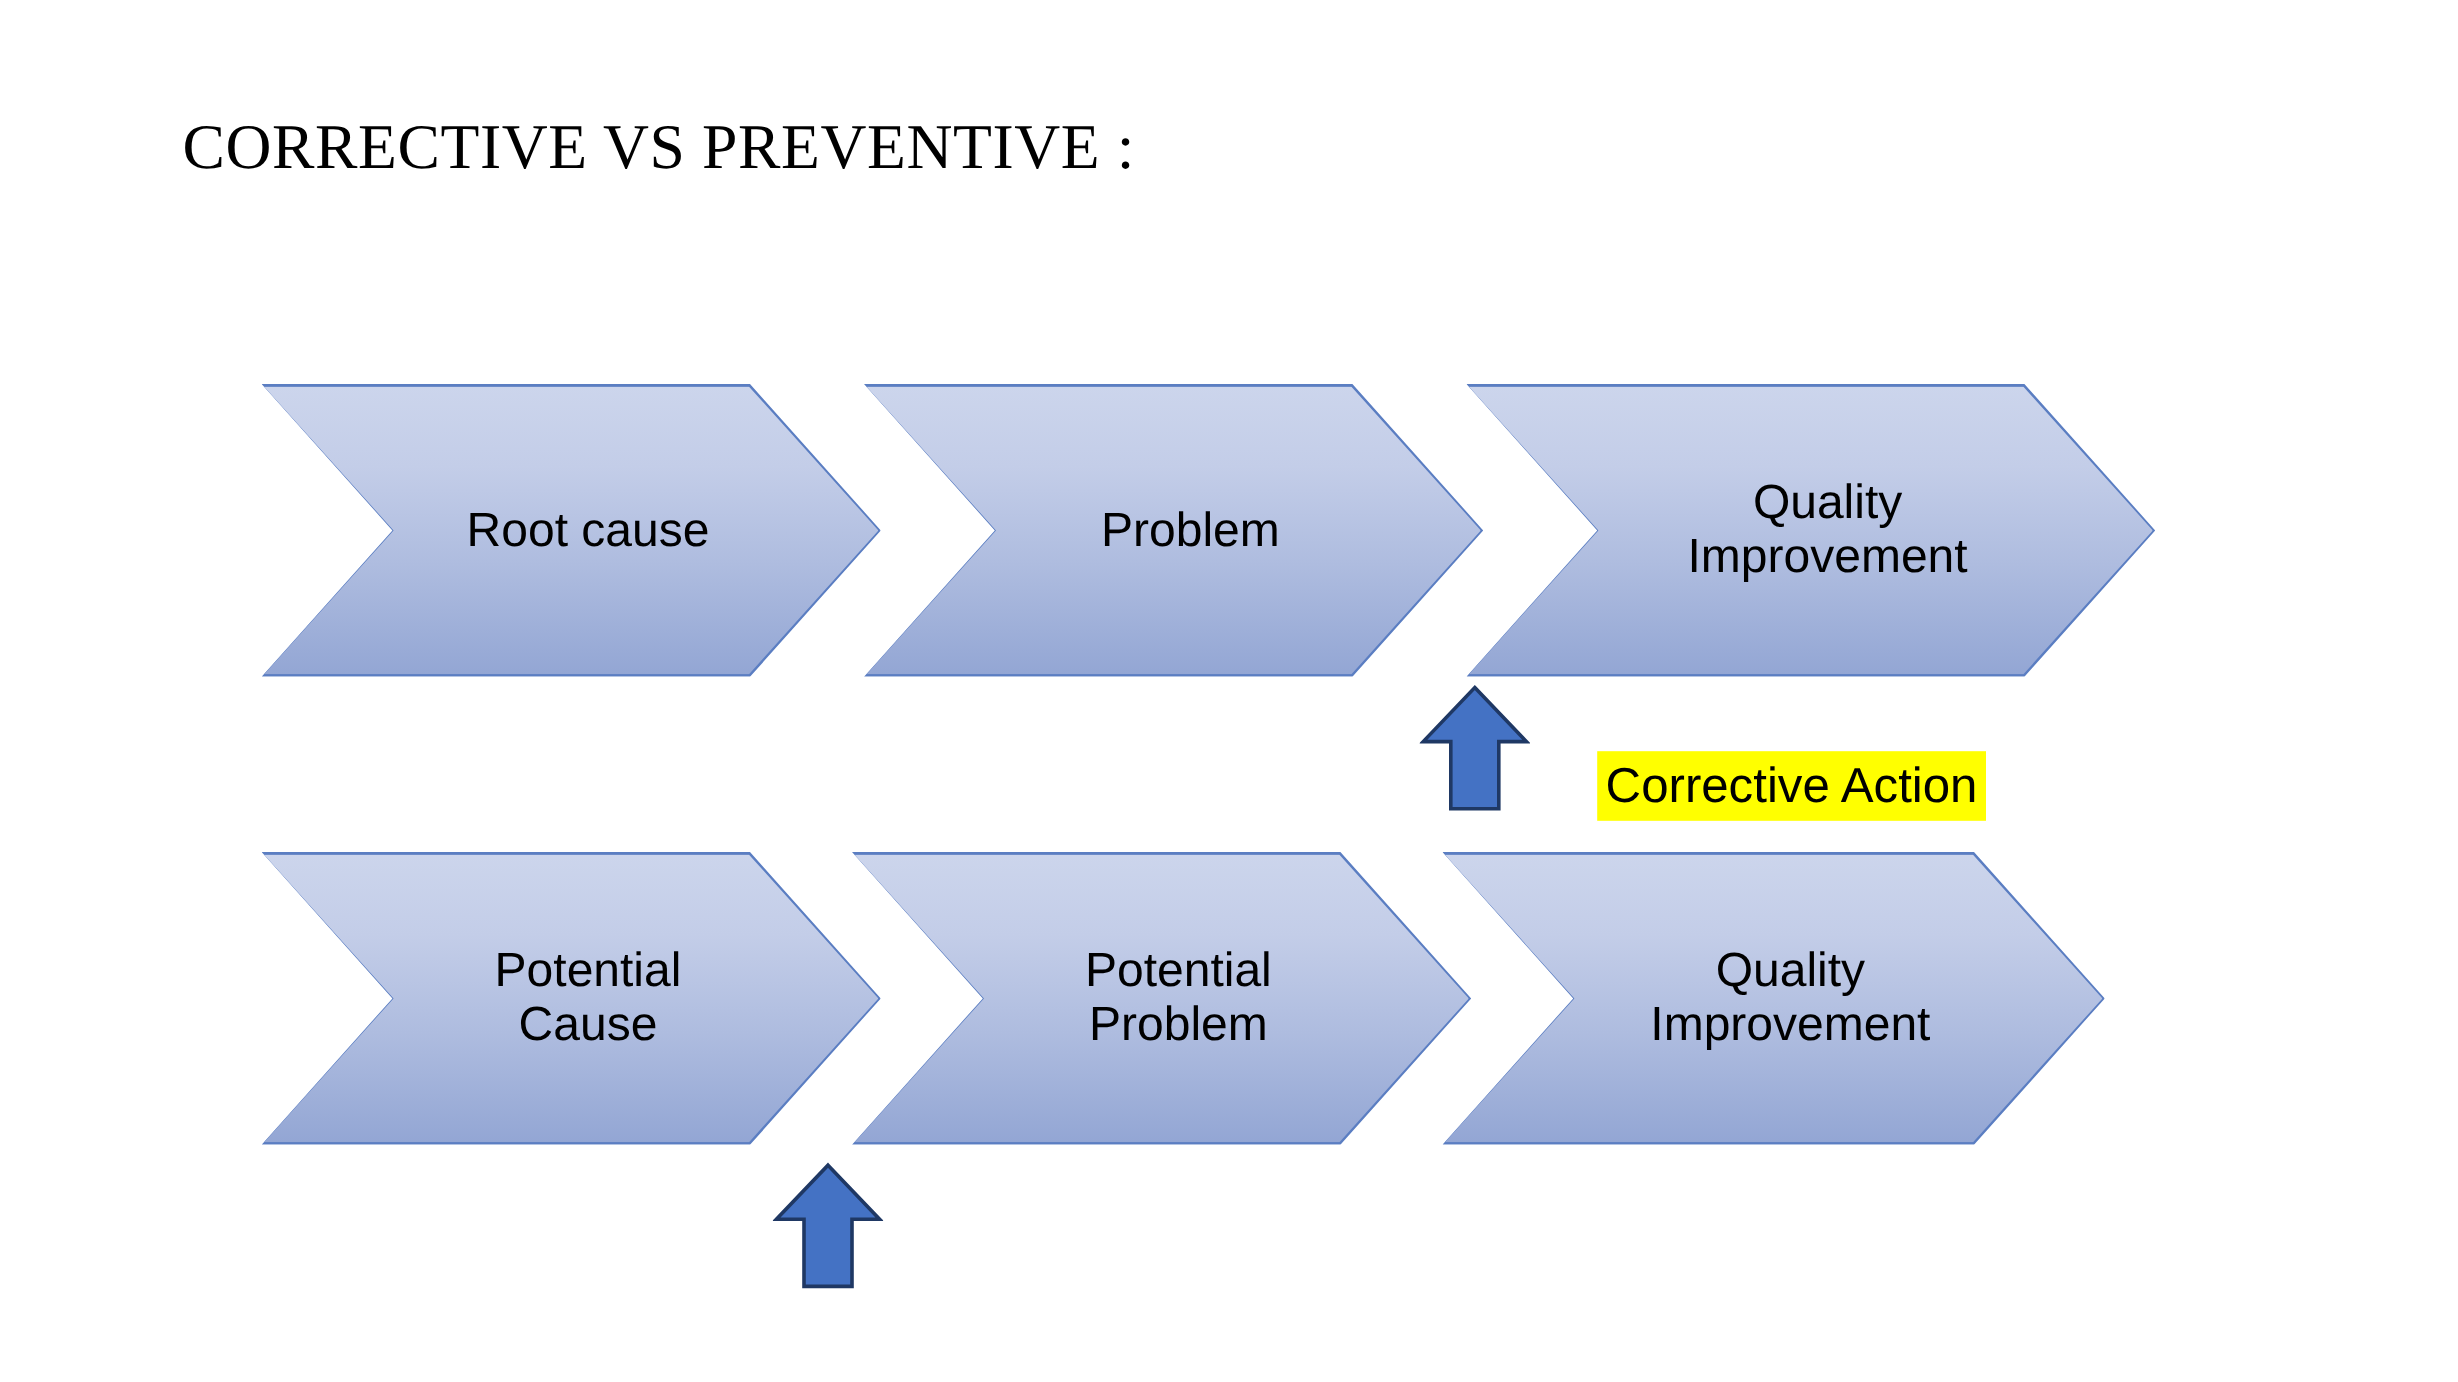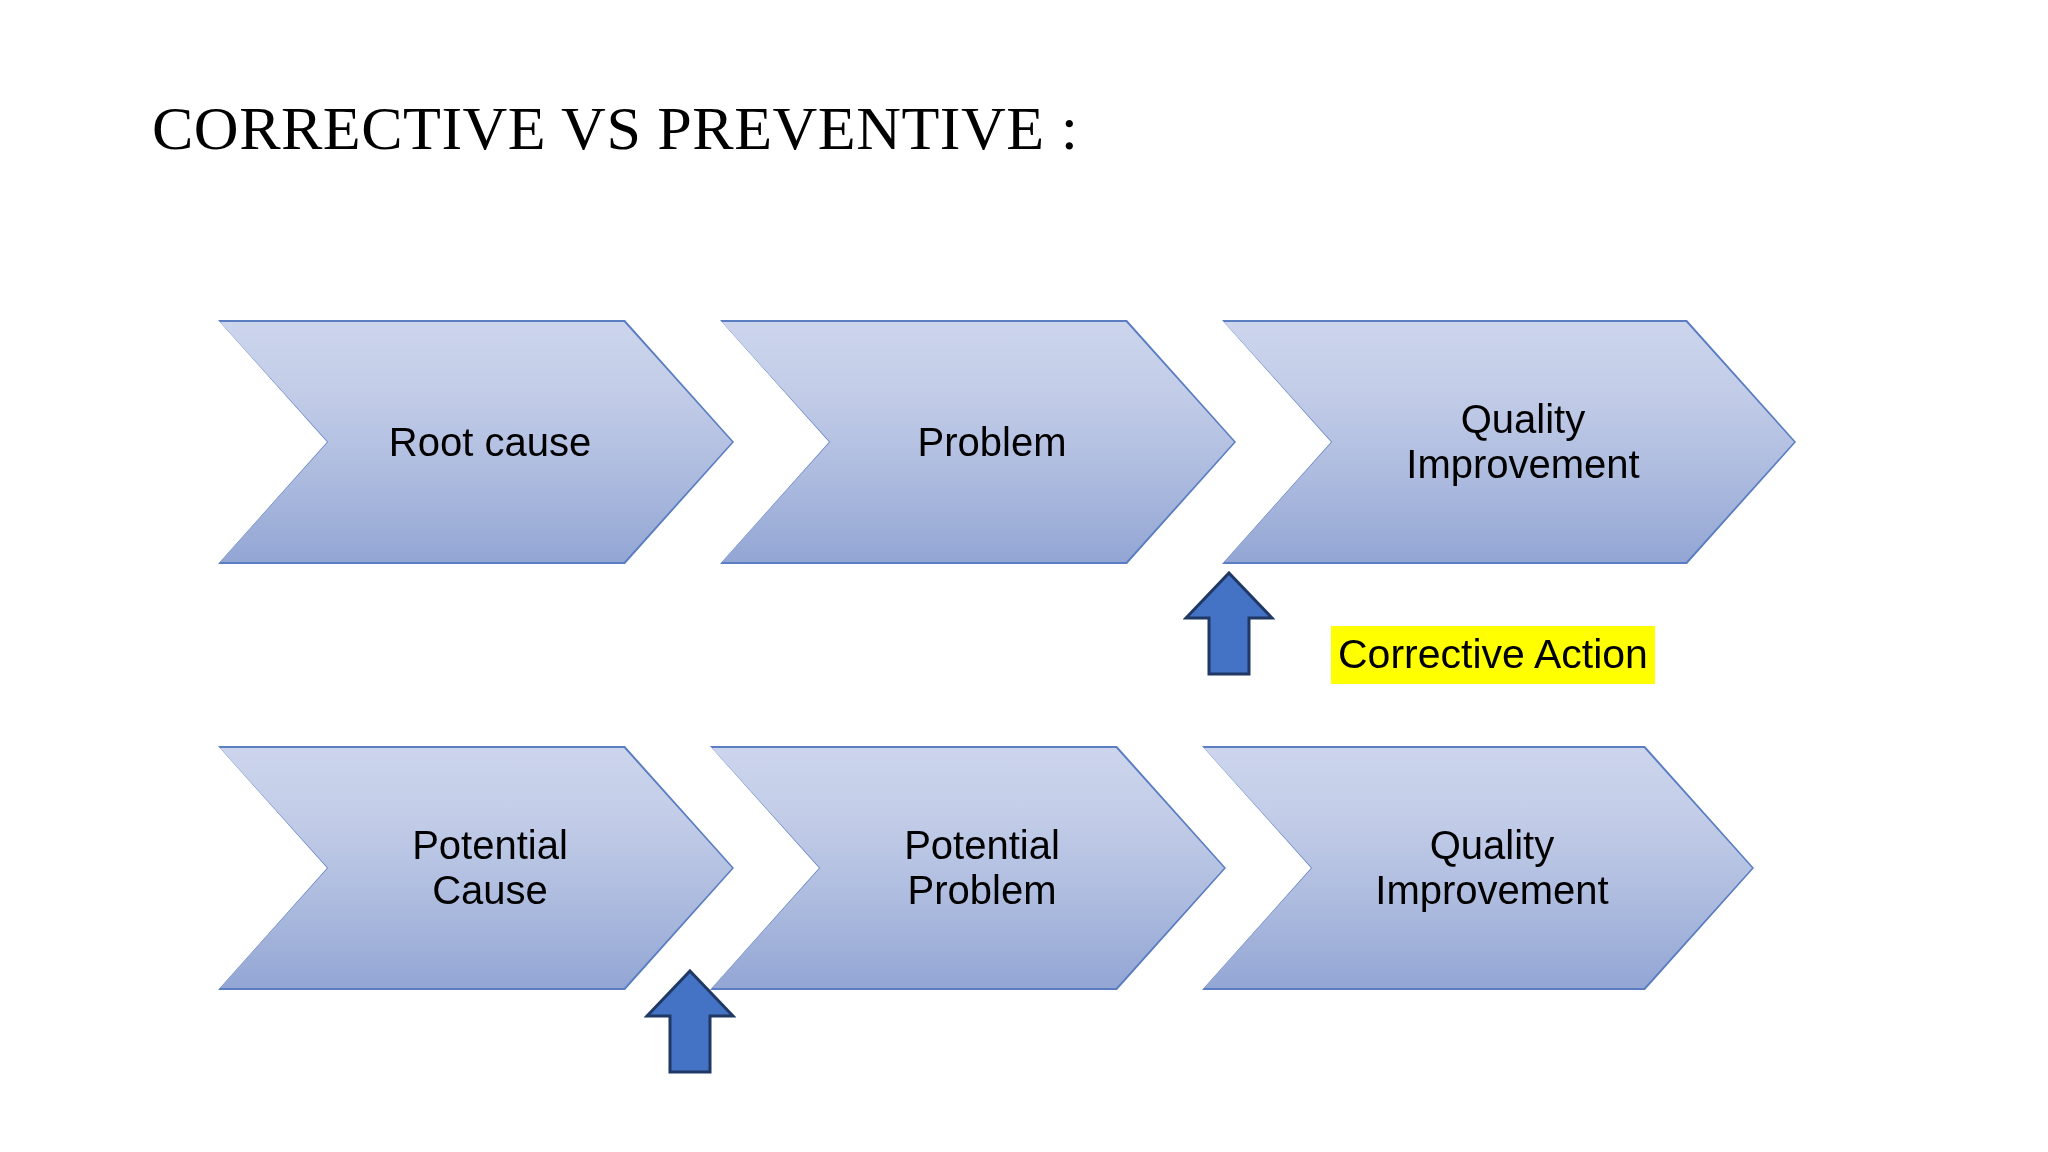--- a/index.html
+++ b/index.html
@@ -22,37 +22,37 @@
     inset: 0;
     background: #ffffff;
   }
 
   
   #page-title {
     position: absolute;
     left: 152px;
     top: 96px;
     font-family: "Liberation Serif", "DejaVu Serif", serif;
-    font-size: 62px;
+    font-size: 53px;
     line-height: 1.05;
     font-weight: 400;
     color: #000000;
     letter-spacing: 0.5px;
     white-space: nowrap;
   }
 
   
   .chevron-row {
     position: absolute;
     left: 0;
     width: 2048px;
     height: 270px;
   }
   #chevron-row-1 { top: 322px; }
-  #chevron-row-2 { top: 748px; }
+  #chevron-row-2 { top: 712px; }
 
   .chevron {
     position: absolute;
     top: 0;
     height: 240px;
     box-sizing: border-box;
     display: flex;
     align-items: center;
     justify-content: center;
     background: linear-gradient(to bottom, #ccd5ec 0%, #c3cde8 28%, #aebcdf 62%, #93a6d4 100%);

